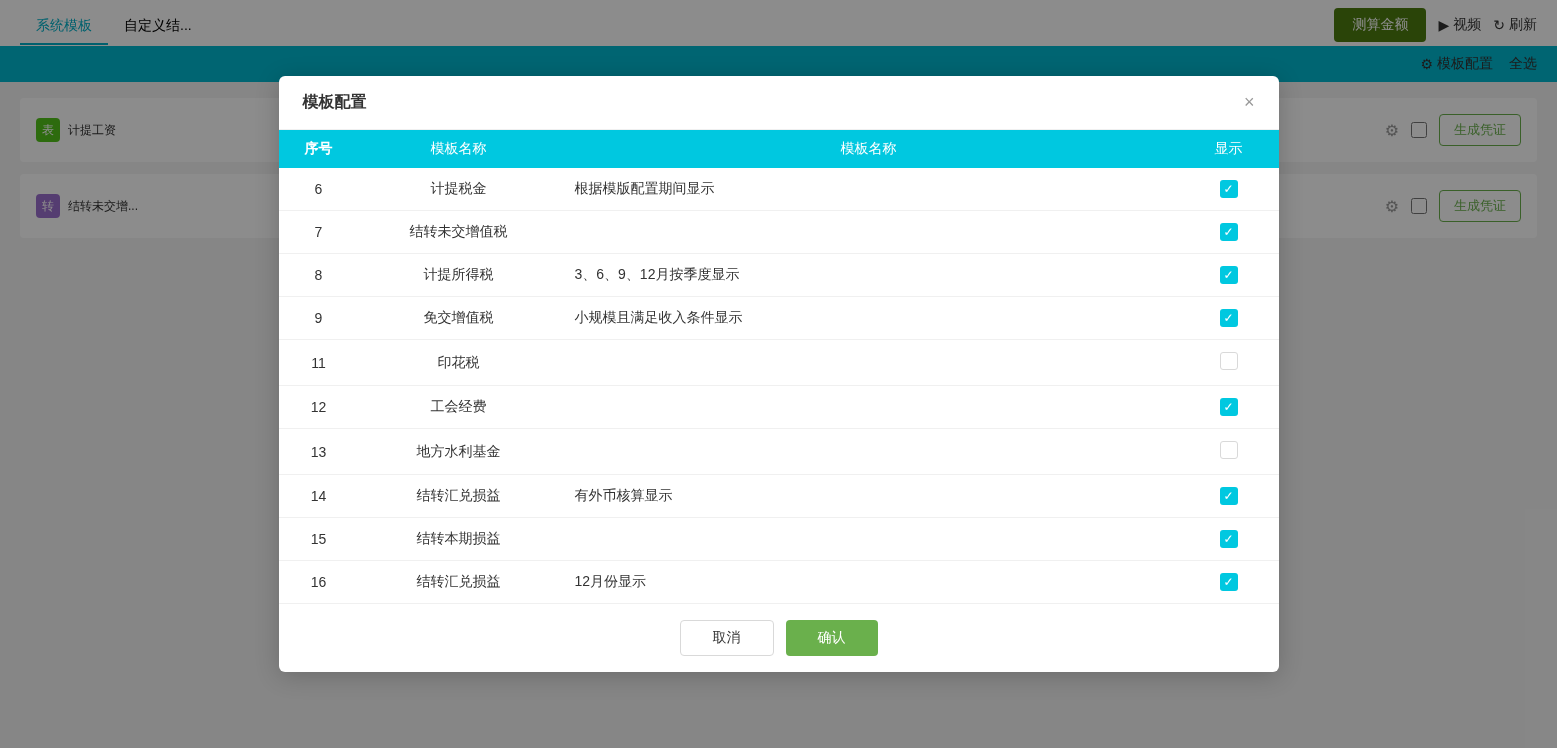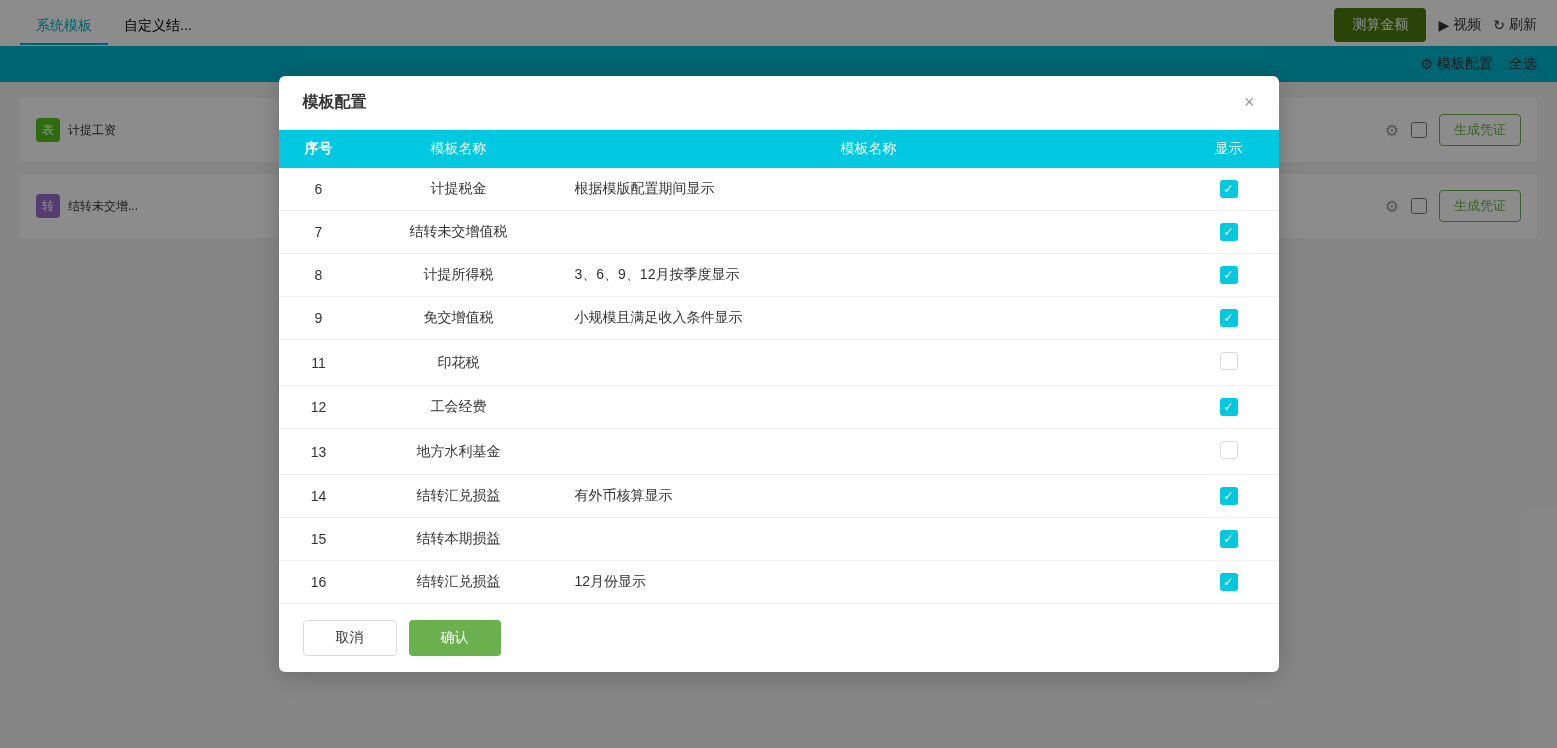--- a/index.html
+++ b/index.html
@@ -264,21 +264,21 @@
     }
     .table-scroll::-webkit-scrollbar-thumb {
       background: #ccc;
       border-radius: 3px;
     }
 
     
     .modal-footer {
       padding: 16px 24px;
       display: flex;
-      justify-content: flex-start;
+      justify-content: center;
       gap: 12px;
       border-top: 1px solid #f0f0f0;
     }
     .btn-cancel {
       padding: 8px 32px;
       border: 1px solid #d9d9d9;
       background: #fff;
       color: #333;
       font-size: 14px;
       border-radius: 4px;

